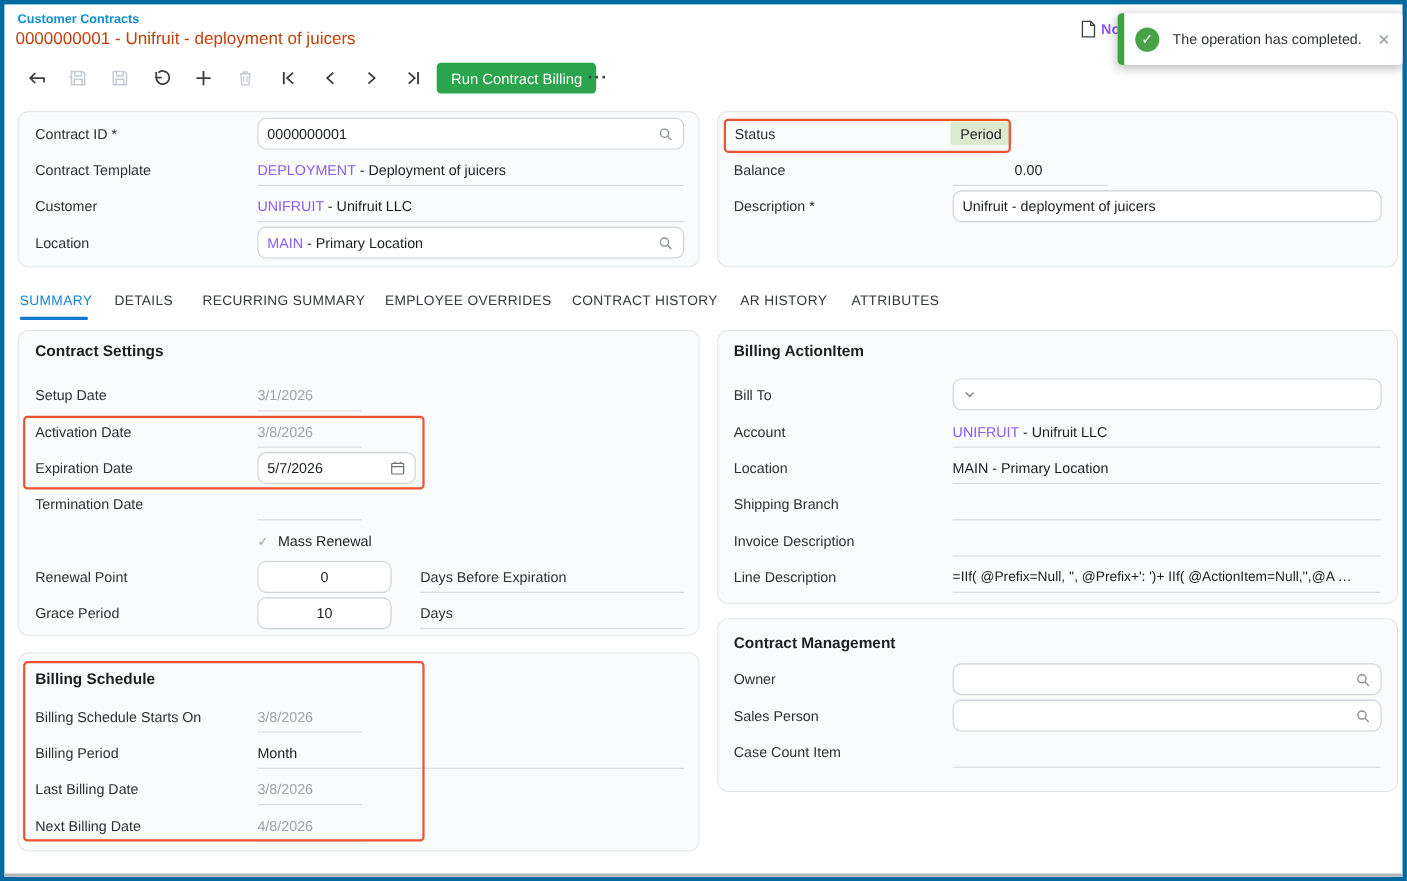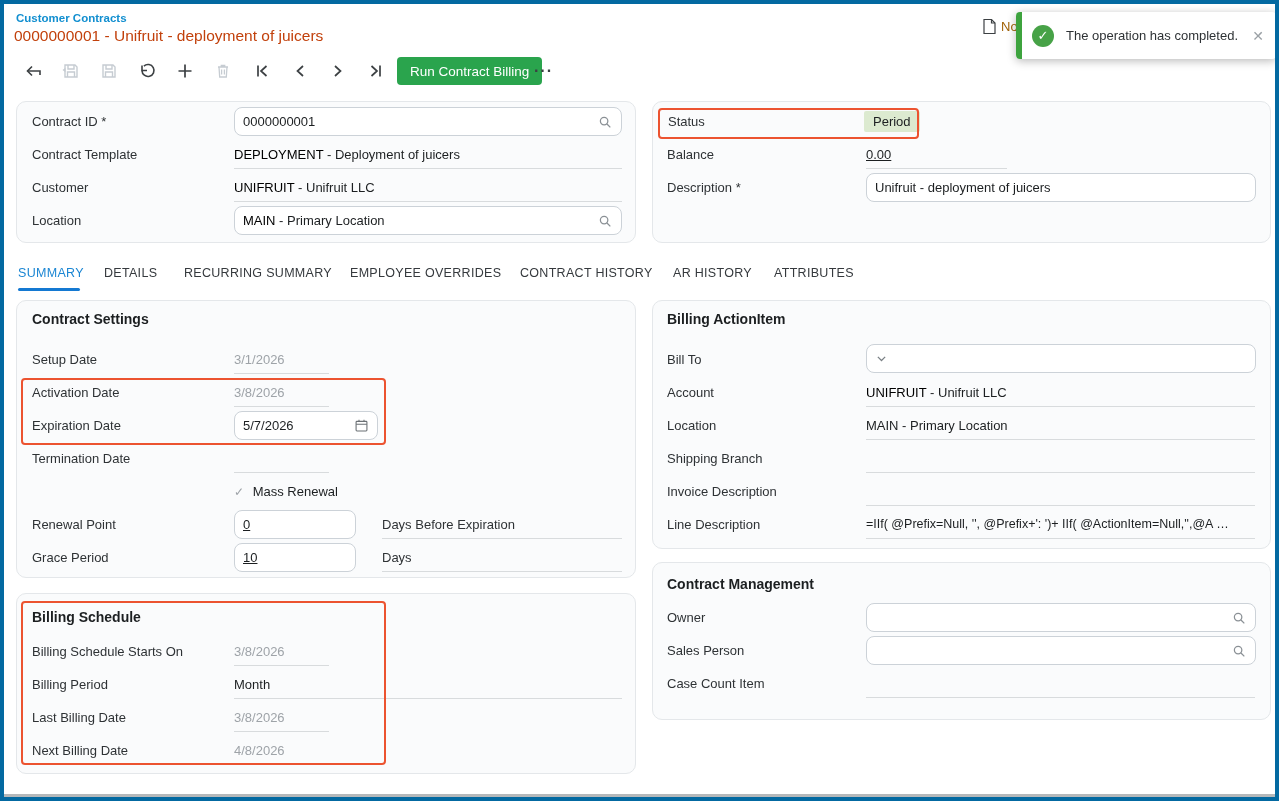--- a/index.html
+++ b/index.html
@@ -5,40 +5,40 @@
   html,body{margin:0;padding:0;background:#fff;font-family:"Liberation Sans",sans-serif;}
   .screen{position:relative;width:1279px;height:801px;background:#fff;border:4px solid #0369a1;box-sizing:border-box;overflow:hidden;}
   .bottombar{position:absolute;left:0;right:0;bottom:0;height:3px;background:#b5b8ba;}
   .panel{position:absolute;background:#fafbfc;border:1px solid #e4e7ea;border-radius:10px;box-sizing:border-box;}
   .lbl{position:absolute;font-size:13px;color:#2e3235;white-space:nowrap;}
   .val{position:absolute;font-size:13px;color:#1c1f21;white-space:nowrap;overflow:hidden;}
   .ro{color:#9ea3a8;}
   .uline{position:absolute;height:1px;background:#d8dbdd;}
   .ibox{position:absolute;background:#fff;border:1px solid #ccd2d8;border-radius:8px;box-sizing:border-box;font-size:13px;color:#1c1f21;display:flex;align-items:center;padding:0 8px;}
   .bare{border:none;outline:none;background:transparent;font:inherit;color:inherit;width:100%;padding:0;}
-  .right{text-align:left;text-decoration:underline;}
-  .link{color:#000000;text-decoration:none;cursor:pointer;}
+  .right{text-align:center;}
+  .link{color:#8b5cf6;text-decoration:none;cursor:pointer;}
   .sec-title{position:absolute;font-size:14px;font-weight:700;color:#1c1f21;white-space:nowrap;}
   .anno{position:absolute;border:2px solid #ec5330;border-radius:4px;pointer-events:none;z-index:3;}
   .tab{position:absolute;top:262px;font-size:12.5px;letter-spacing:.3px;color:#35393d;cursor:pointer;white-space:nowrap;}
   .tab.active{color:#1b86d3;}
   .tab-underline{position:absolute;height:3px;background:#1479d2;border-radius:2px;}
   .icon-btn{position:absolute;top:56px;width:22px;height:22px;display:flex;align-items:center;justify-content:center;cursor:pointer;}
   .btn-primary{position:absolute;left:393px;top:53px;height:28px;padding:0 13px;background:#2aa44d;color:#fff;border:none;border-radius:4px;font-size:13.5px;font-family:inherit;cursor:pointer;}
   .more-btn{position:absolute;left:524px;top:53px;width:26px;height:28px;border:none;background:transparent;font-size:16px;font-weight:700;color:#3c4043;cursor:pointer;letter-spacing:1px;}
   .badge{position:absolute;background:#dcead0;color:#1c1f21;font-size:13px;padding:3px 9px;border-radius:2px;}
   .toast{position:absolute;left:1012px;top:8px;width:260px;height:47px;background:#fff;border-radius:4px;box-shadow:0 2px 10px rgba(0,0,0,.28);display:flex;align-items:center;z-index:10;}
   .toast-bar{width:6px;align-self:stretch;background:#3da33e;border-radius:4px 0 0 4px;}
   .toast-check{width:22px;height:22px;border-radius:50%;background:#47a247;color:#fff;font-size:13px;display:flex;align-items:center;justify-content:center;margin-left:10px;flex:0 0 auto;}
   .toast-msg{font-size:13px;color:#2e3235;margin-left:12px;flex:1;white-space:nowrap;overflow:hidden;}
   .toast-close{font-size:14px;color:#9aa0a5;margin:0 12px 0 8px;cursor:pointer;}
   .breadcrumb{position:absolute;left:12px;top:8px;font-size:11.5px;font-weight:700;color:#128fd0;cursor:pointer;}
   .page-title{position:absolute;left:10px;top:23px;font-size:15.5px;color:#c2410c;white-space:nowrap;}
   .notes{position:absolute;left:978px;top:14px;display:flex;align-items:center;gap:4px;cursor:pointer;z-index:1;}
-  .notes-label{font-size:13px;font-weight:400;color:#a16207;width:18px;overflow:hidden;white-space:nowrap;}
+  .notes-label{font-size:13px;font-weight:700;color:#8b5cf6;width:18px;overflow:hidden;white-space:nowrap;}
   svg{display:block;}
 </style>
 </head>
 <body>
 
 <div class="screen">
 
   <div class="breadcrumb">Customer Contracts</div>
   <div class="page-title">0000000001 - Unifruit - deployment of juicers</div>
 

